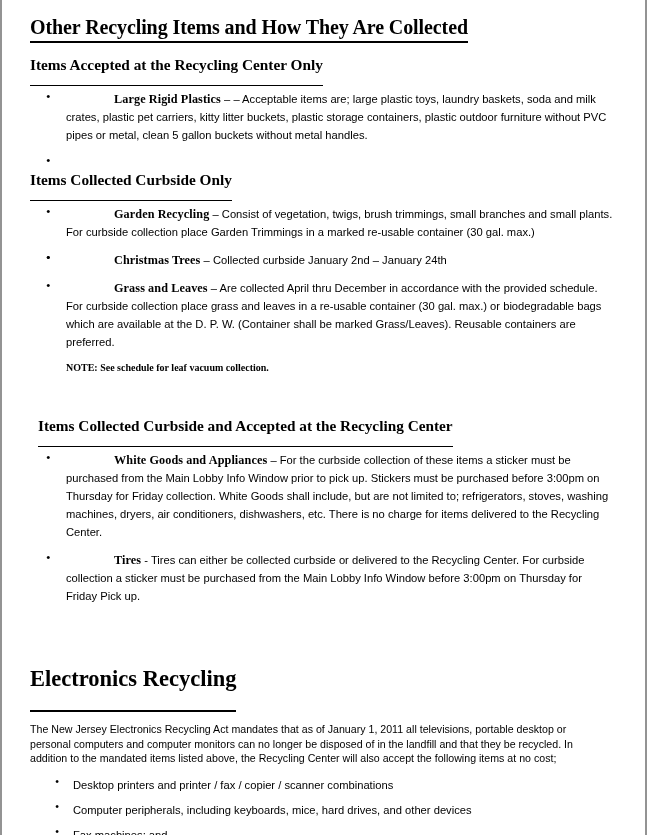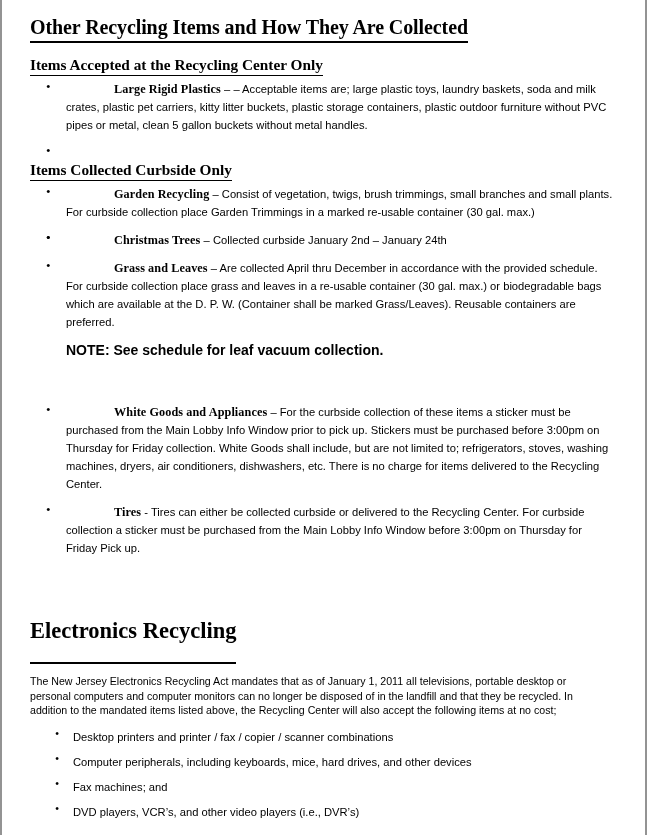--- a/index.html
+++ b/index.html
@@ -51,21 +51,21 @@
     border-bottom: 2.2px solid #000;
     display: inline-block;
     white-space: nowrap;
   }
   h2.section-heading {
     font-family: "Liberation Serif", serif;
     font-weight: bold;
     font-size: 15.3px;
     line-height: 1.18;
     margin: 0 0 3px 0;
-    padding: 0 0 1px 0;
+    padding: 0 0 11px 0;
     border-bottom: 1.7px solid #000;
     display: inline-block;
     white-space: nowrap;
   }
   h2.section-heading.indented { margin-left: 8px; }
 
   h1.sub-title {
     font-family: "Liberation Serif", serif;
     font-weight: bold;
     font-size: 22.5px;
@@ -125,23 +125,23 @@
     padding-left: 43px;
     margin-bottom: 7px;
   }
   ul.bullets.round > li .marker {
     left: 25px;
     top: 0px;
     font-size: 12px;
   }
 
   .note-serif {
-    font-family: Liberation Sans, sans-serif;
-    font-weight: bold;
-    font-size: 14px;
+    font-family: Liberation Serif, serif;
+    font-weight: bold;
+    font-size: 10px;
     margin-left: 36px;
     margin-top: 12px;
   }
 
   .sec { margin-bottom: 0; }
   .gap-after-s1 { height: 18px; }
   .gap-after-s2 { height: 44px; }
   .gap-after-s3 { height: 62px; }
   .intro-para { margin: 0 0 9px 0; }
 </style>
@@ -195,20 +195,23 @@
           <span class="marker">•</span>
           <span class="itemtext"><span class="lead">Grass and Leaves</span><span> – Are collected April thru December in accordance with the provided schedule. For curbside collection place grass and leaves in a re-usable container (30 gal. max.) or biodegradable bags which are available at the D. P. W. (Container shall be marked Grass/Leaves). Reusable containers are preferred.</span></span>
         </li>
       </ul>
       <div class="note-serif">NOTE:  See schedule for leaf vacuum collection.</div>
     </div>
 
     <div class="gap-after-s2"></div>
 
     <div class="sec">
+      <div>
+        <h2 class="section-heading indented">Items Collected Curbside and Accepted at the Recycling Center</h2>
+      </div>
       <ul class="bullets">
         <li>
           <span class="marker">•</span>
           <span class="itemtext"><span class="lead">White Goods and Appliances</span><span> – For the curbside collection of these items a sticker must be purchased from the Main Lobby Info Window prior to pick up. Stickers must be purchased before 3:00pm on Thursday for Friday collection. White Goods shall include, but are not limited to; refrigerators, stoves, washing machines, dryers, air conditioners, dishwashers, etc. There is no charge for items delivered to the Recycling Center.</span></span>
         </li>
         <li>
           <span class="marker">•</span>
           <span class="itemtext"><span class="lead">Tires</span><span> - Tires can either be collected curbside or delivered to the Recycling Center. For curbside collection a sticker must be purchased from the Main Lobby Info Window before 3:00pm on Thursday for Friday Pick up.</span></span>
         </li>
       </ul>

